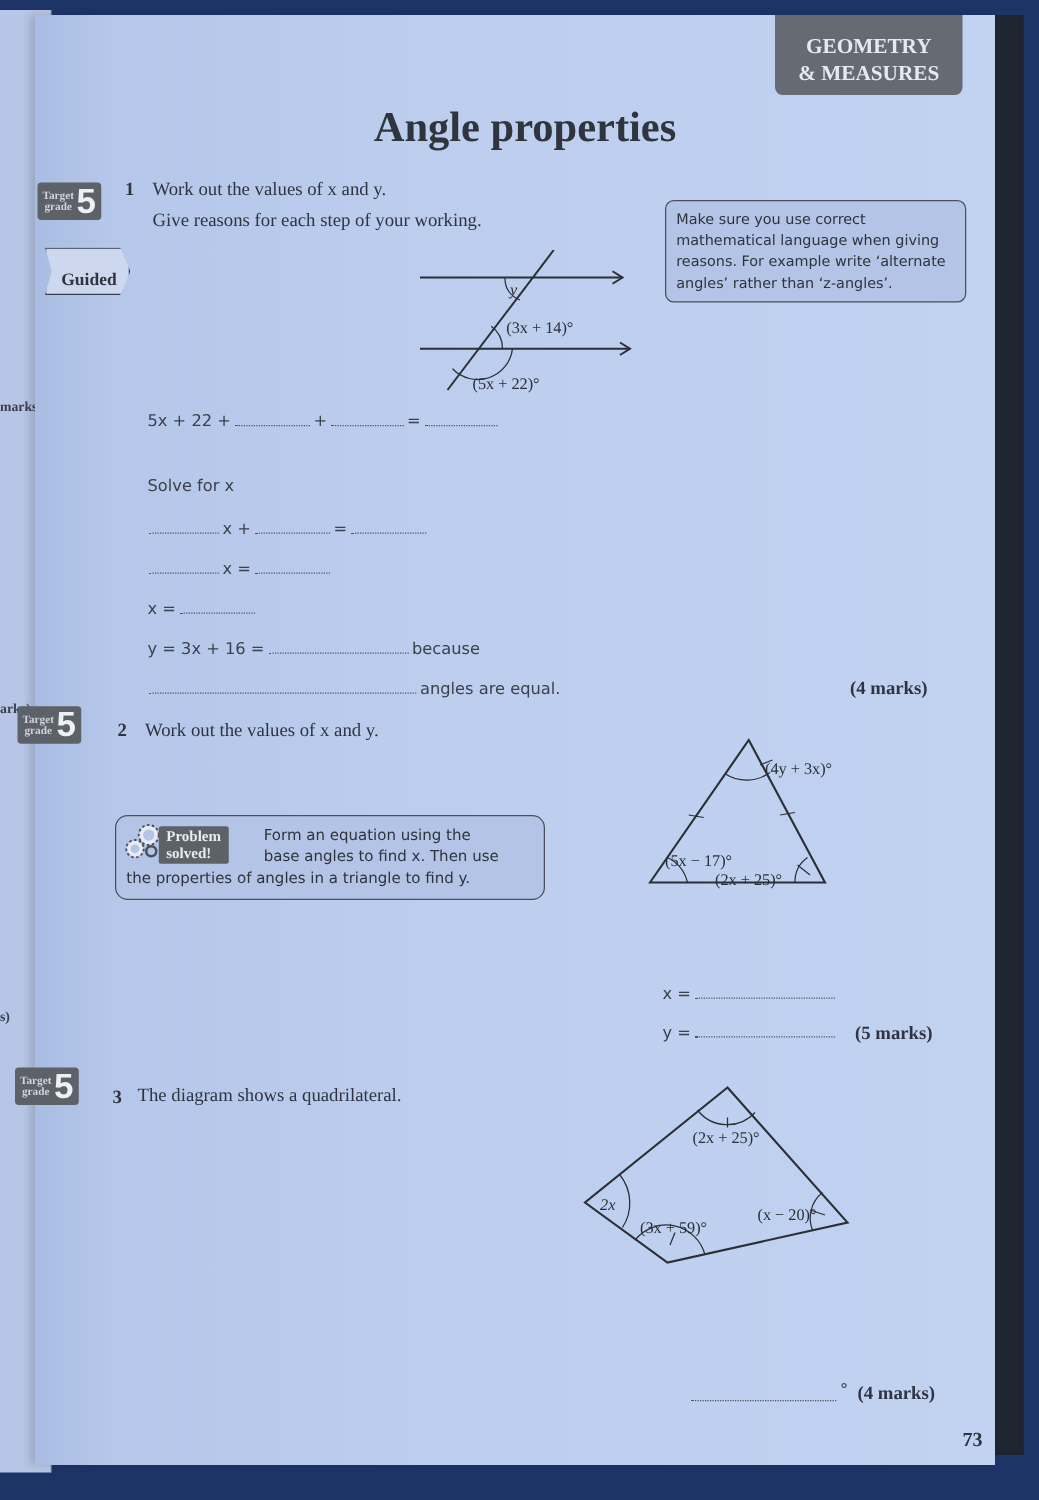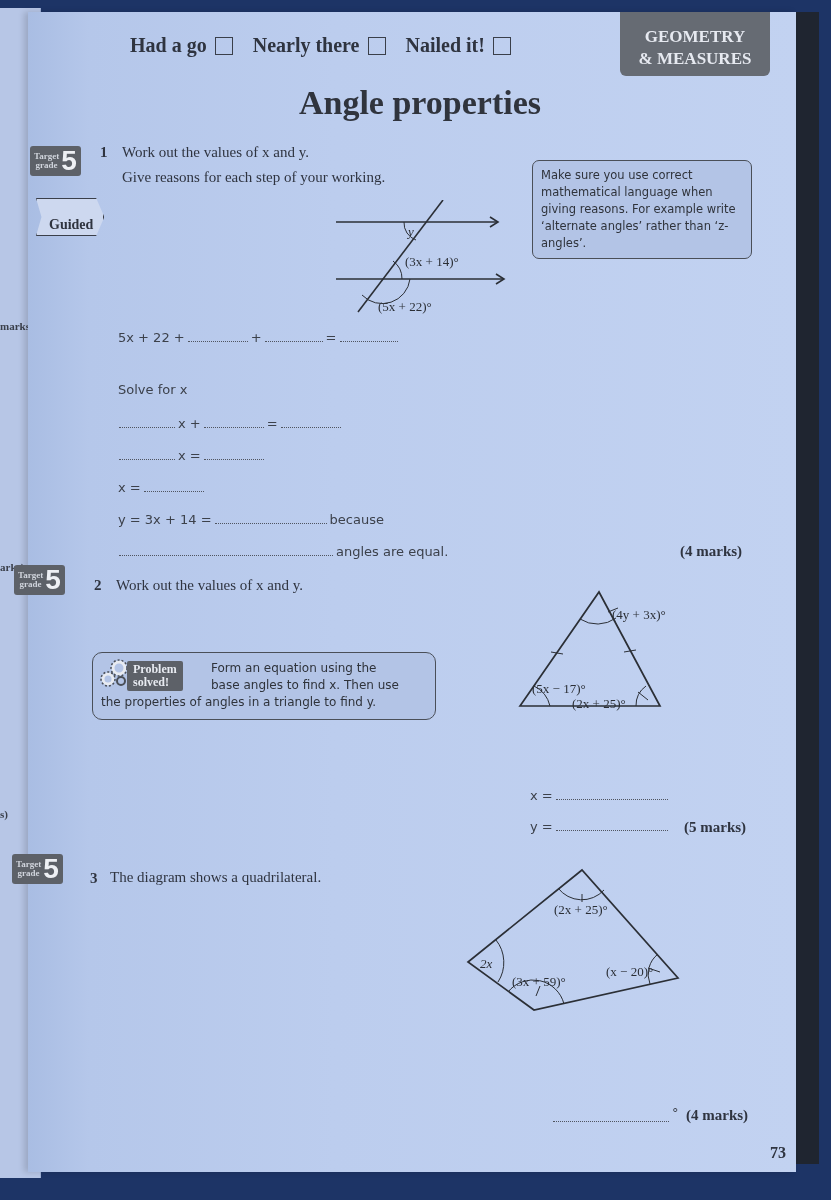--- a/index.html
+++ b/index.html
@@ -39,21 +39,21 @@
   .grade-badge .lbl { font-size:9px; line-height:9px; font-weight:bold; text-align:center; color:#d0d4dc; }
   .grade-badge .num { font-family:"Liberation Sans", sans-serif; font-weight:bold; font-size:28px; color:#eef0f4; margin-left:2px; line-height:28px; }
   .guided {
     left:8px; top:186px; height:20px; padding:16px 10px 0 12px; background:#cdd8ef; border:1px solid #3a3f4a;
     font-size:14px; font-weight:bold; line-height:20px;
     clip-path: polygon(0 0, 88% 0, 100% 50%, 88% 100%, 0 100%, 8% 50%);
   }
   .qnum { font-weight:bold; font-size:15px; }
   .qtext { font-size:15px; line-height:25px; }
   .hint-box {
-    left:504px; top:148px; width:220px; border:1.5px solid #4a4f58; border-radius:7px; background:#b3c4e6;
+    left:504px; top:148px; width:241px; border:1.5px solid #4a4f58; border-radius:7px; background:#b3c4e6;
     font-family:"DejaVu Sans", sans-serif; font-size:11.5px; line-height:17px; padding:6px 8px; box-sizing:border-box; color:#2f333b;
   }
   .hand { font-family:"DejaVu Sans", sans-serif; font-size:13px; color:#3c414b; }
   .dots { display:inline-block; border-bottom:1.5px dotted #505560; height:1px; vertical-align:baseline; margin:0 3px; }
   .marks { font-weight:bold; font-size:15px; }
   .ps-box {
     left:64px; top:640px; width:344px; height:68px; border:1.5px solid #4a4f58; border-radius:10px; background:#b3c4e6;
     box-sizing:border-box; font-family:"DejaVu Sans", sans-serif; font-size:12px; color:#2f333b;
   }
   .ps-tag { position:absolute; left:34px; top:8px; background:#5d6168; color:#e8ebf1; font-family:"Liberation Serif", serif; font-weight:bold; font-size:12px; line-height:13px; padding:2px 6px; border-radius:2px; }
@@ -65,34 +65,20 @@
 
 <div class="left-page">
   <span class="edge-text" style="top:312px;">marks)</span>
   <span class="edge-text" style="top:553px;">arks)</span>
   <span class="edge-text" style="top:800px;">s)</span>
 </div>
 <div class="back-cover"></div>
 
 <div class="page">
 
-  <div class="abs header-checks">
-    <div class="item">
-      <span>Had a go</span>
-      <span class="box"></span>
-    </div>
-    <div class="item">
-      <span>Nearly there</span>
-      <span class="box"></span>
-    </div>
-    <div class="item">
-      <span>Nailed it!</span>
-      <span class="box"></span>
-    </div>
-  </div>
 
   <div class="abs topic-tab">
     <div>GEOMETRY</div>
     <div>&amp; MEASURES</div>
   </div>
 
   <div class="abs page-title">Angle properties</div>
 
   <div class="abs grade-badge" style="left:2px; top:134px;">
     <div class="lbl">
@@ -132,21 +118,21 @@
   <div class="abs hand" style="left:88px; top:404px;">
     <span class="dots" style="width:56px;"></span><span>x +</span><span class="dots" style="width:60px;"></span><span>=</span><span class="dots" style="width:60px;"></span>
   </div>
   <div class="abs hand" style="left:88px; top:436px;">
     <span class="dots" style="width:56px;"></span><span>x =</span><span class="dots" style="width:60px;"></span>
   </div>
   <div class="abs hand" style="left:90px; top:468px;">
     <span>x =</span><span class="dots" style="width:60px;"></span>
   </div>
   <div class="abs hand" style="left:90px; top:500px;">
-    <span>y = 3x + 14 =</span><span class="dots" style="width:112px;"></span><span>because</span>
+    <span>y = 3x + 16 =</span><span class="dots" style="width:112px;"></span><span>because</span>
   </div>
   <div class="abs hand" style="left:88px; top:532px;">
     <span class="dots" style="width:214px;"></span><span>angles are equal.</span>
   </div>
   <div class="abs marks" style="left:652px; top:531px;">(4 marks)</div>
 
   <div class="abs grade-badge" style="left:-14px; top:553px;">
     <div class="lbl">
         <div>Target</div>
         <div>grade</div>

